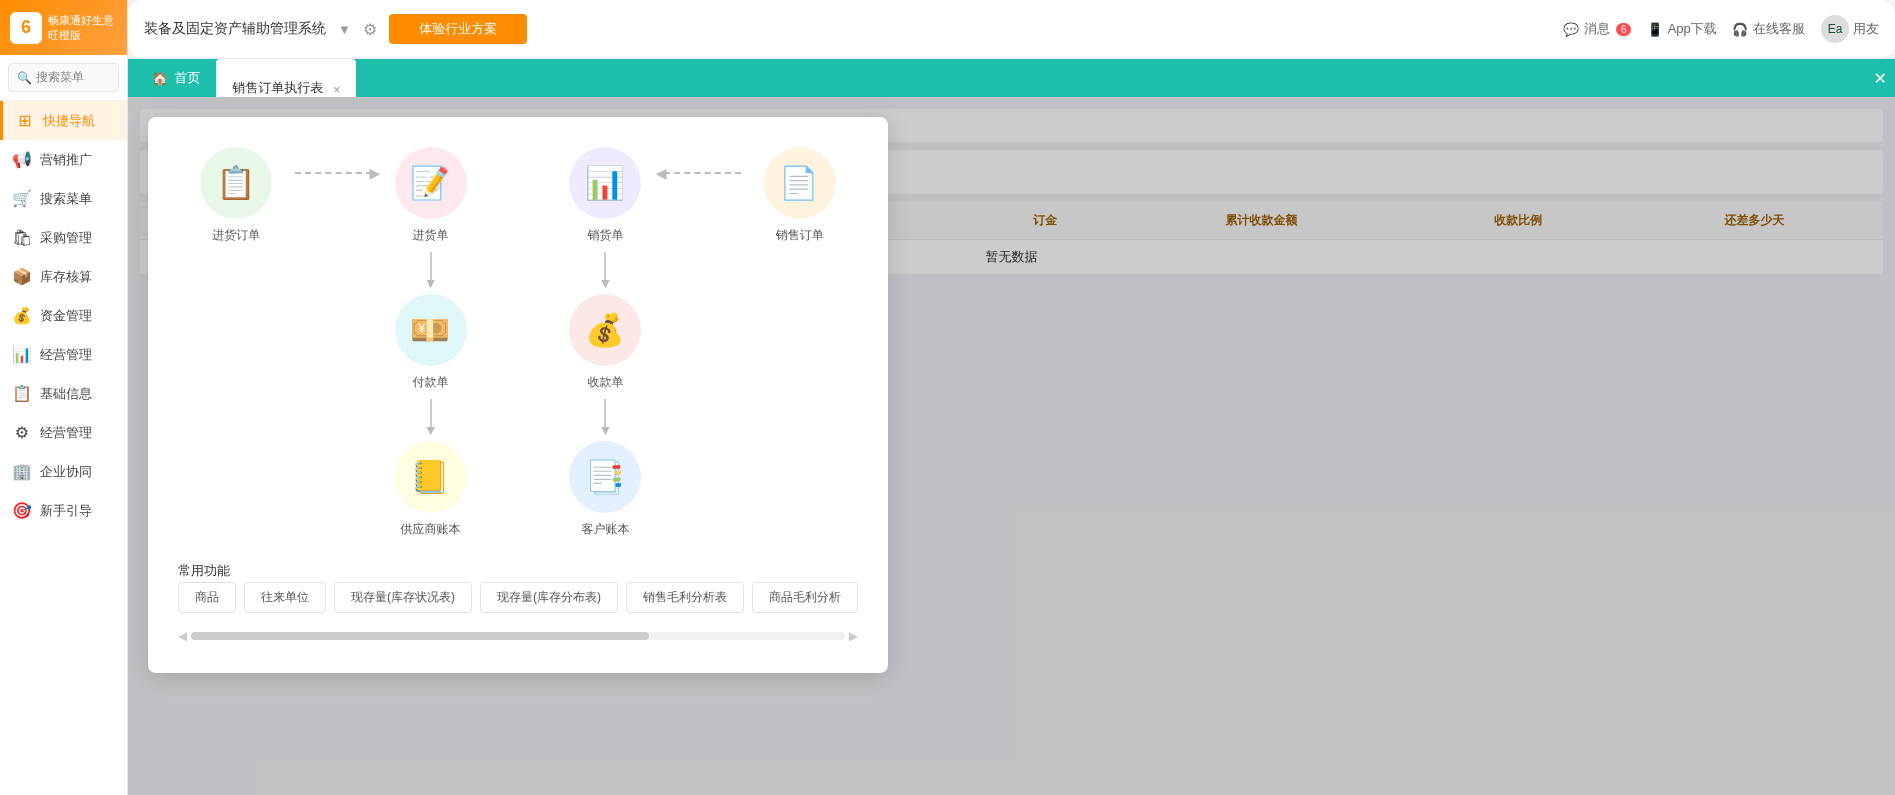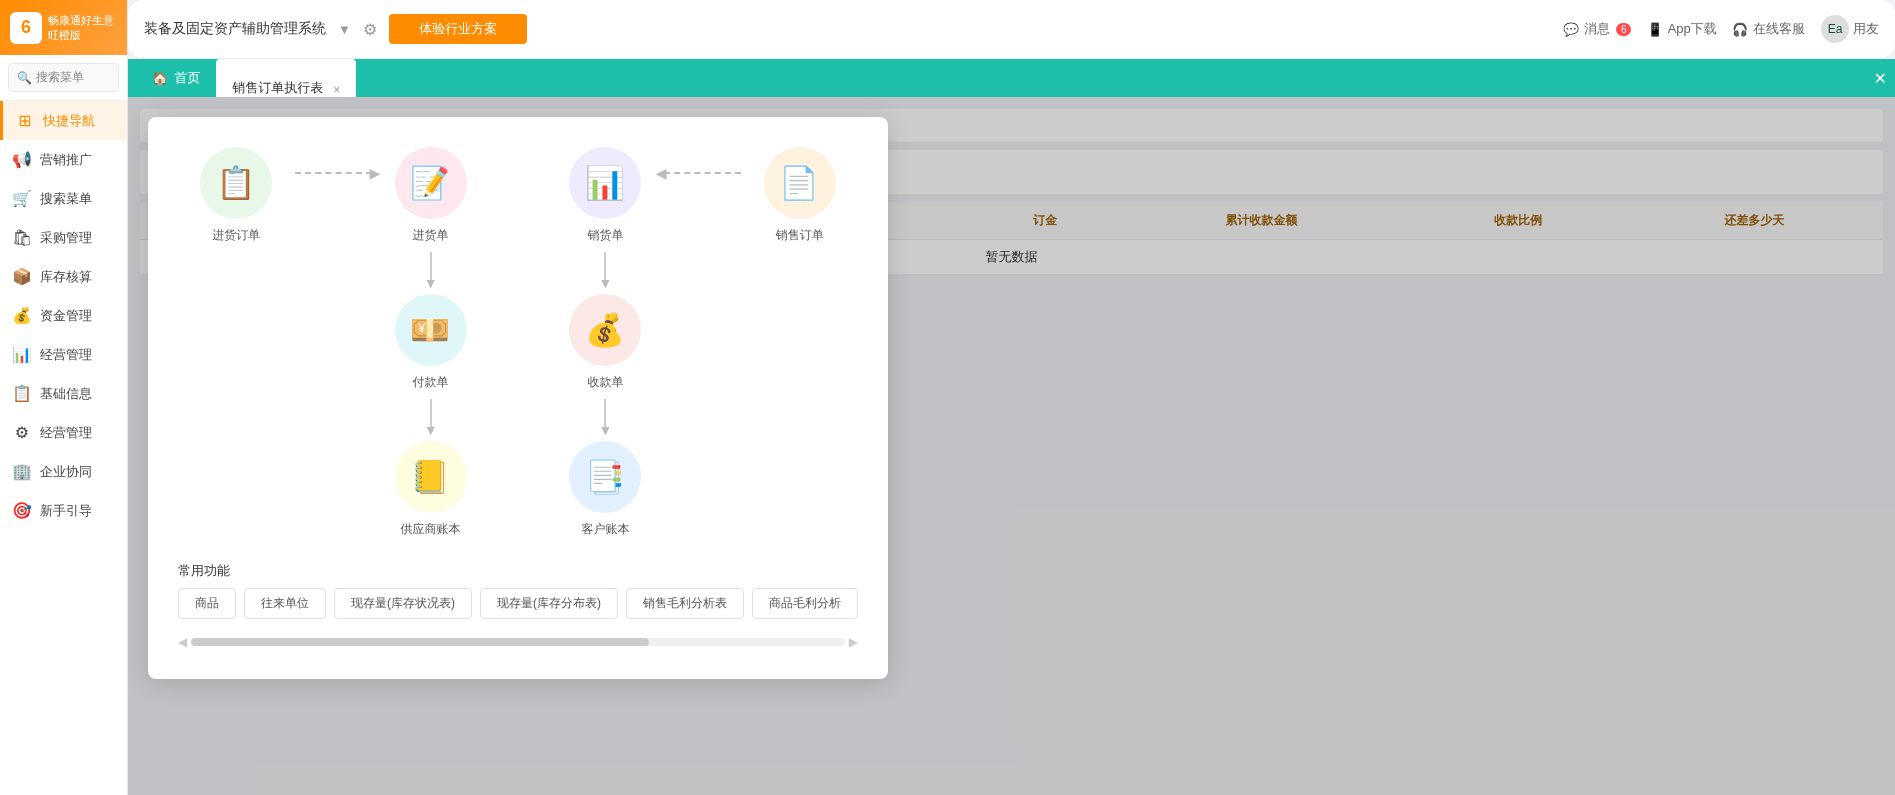--- a/index.html
+++ b/index.html
@@ -328,21 +328,21 @@
     .flow-label {
       font-size: 12px;
       color: #555;
       text-align: center;
     }
 
     
     .common-func-title {
       font-size: 13px;
       color: #333;
-      margin-bottom: 8px;
+      margin-bottom: 2px;
       font-weight: 500;
     }
     .func-buttons {
       display: flex;
       flex-wrap: wrap;
       gap: 8px;
       margin-bottom: 8px;
     }
     .func-btn {
       border: 1px solid #e0e0e0;

